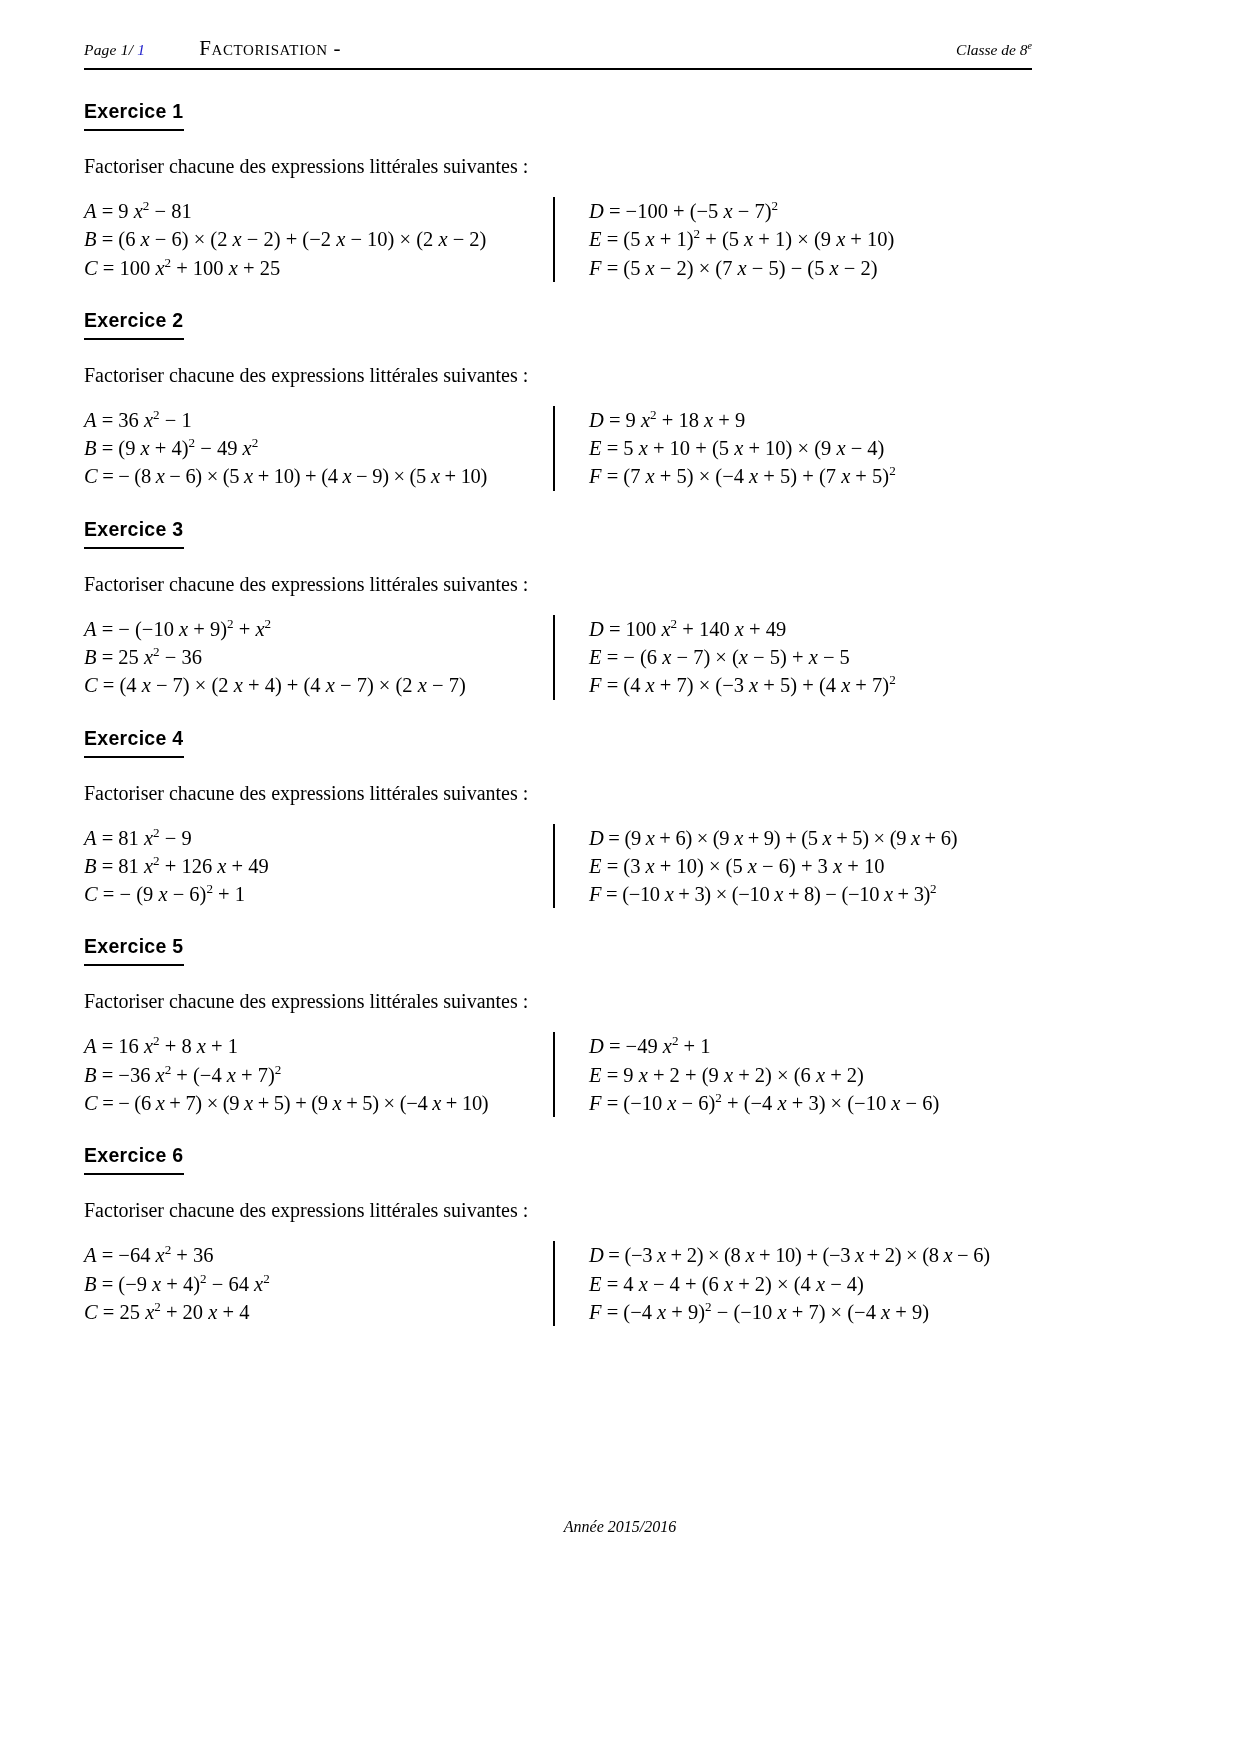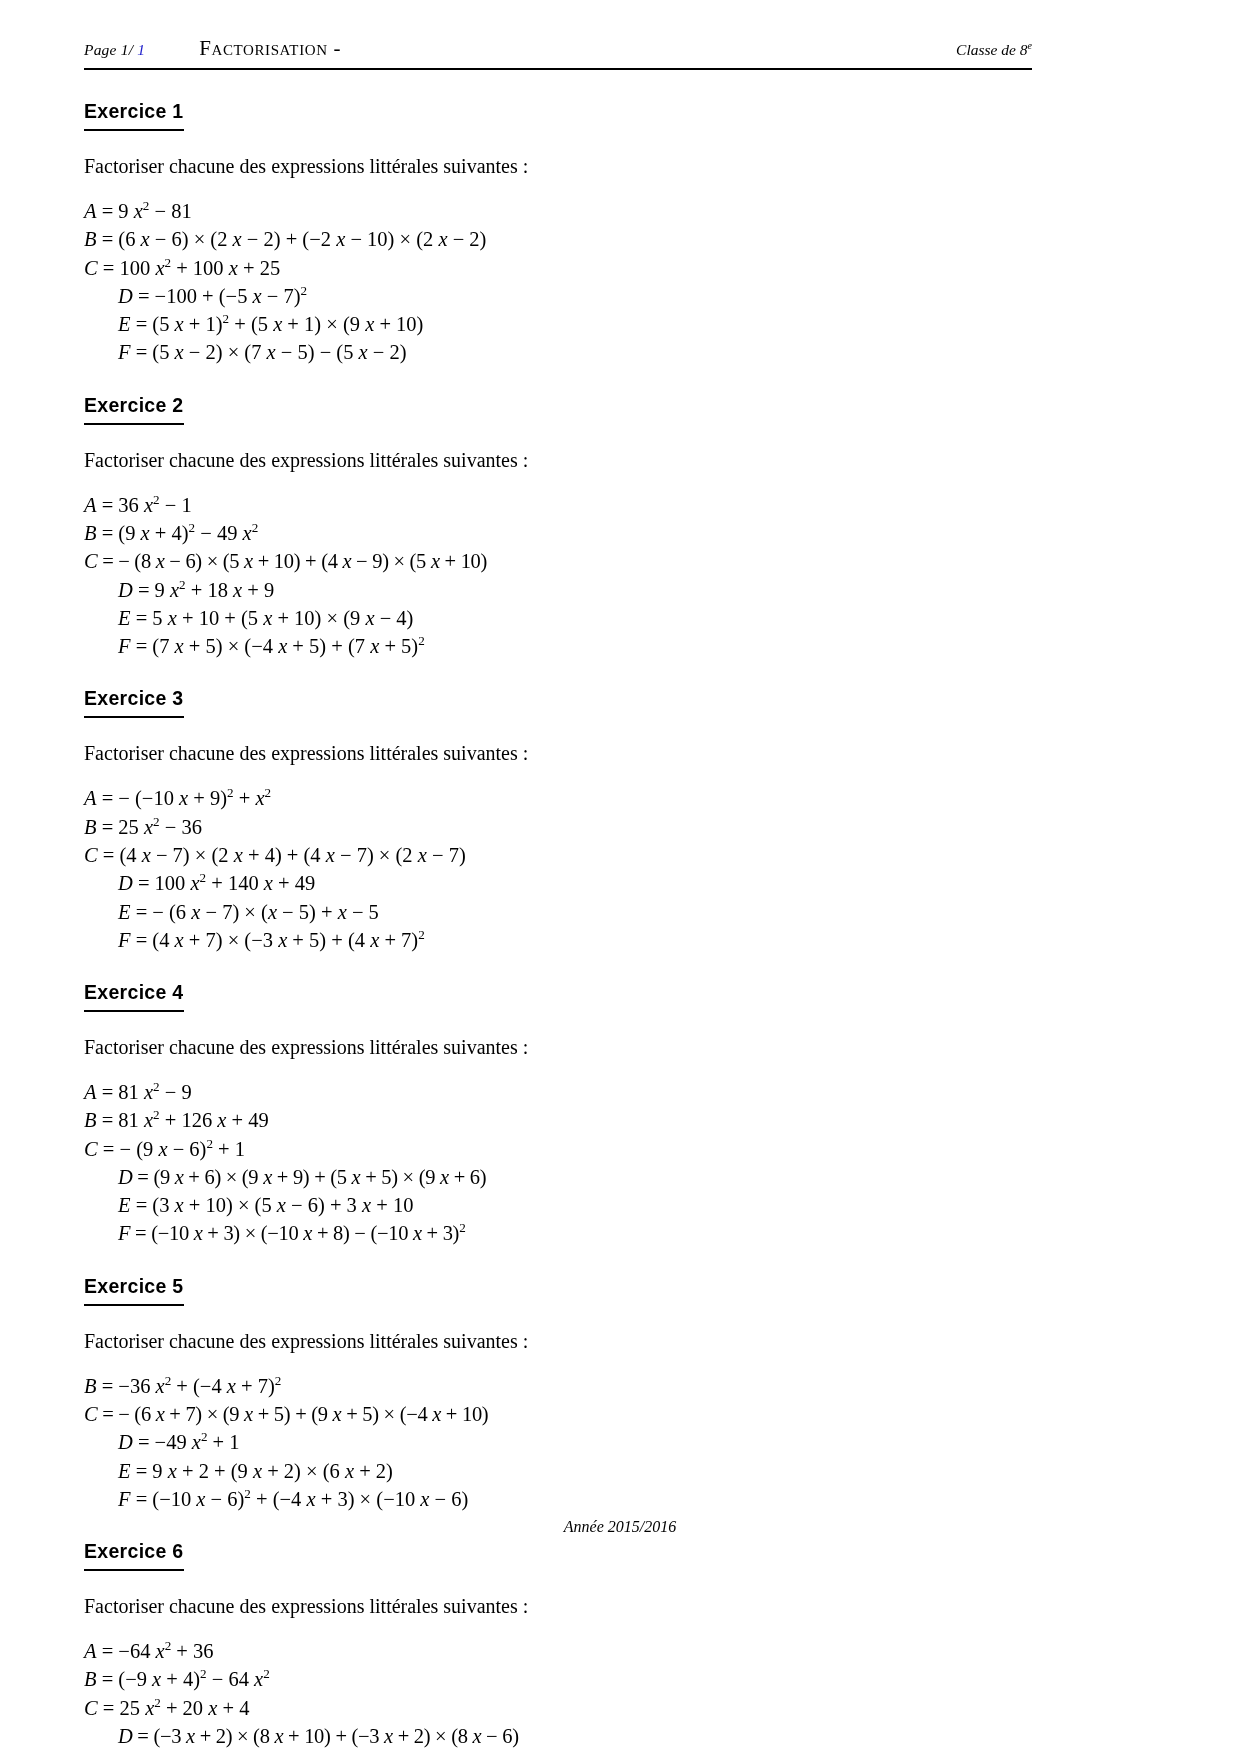--- a/index.html
+++ b/index.html
@@ -88,23 +88,22 @@
     padding-bottom: 6px;
     margin-bottom: 18px;
   }
   .ex-instruction {
     font-size: 20px;
     margin: 5px 0 18px 0;
     line-height: 1.25;
   }
   .ex-columns {
     display: flex;
-    align-items: flex-start;
-    width: 948px;
-    flex-direction: column;
+    align-items: center;
+    width: 948px;
   }
   .col {
     box-sizing: border-box;
   }
   .col-left {
     width: 470px;
     padding-right: 8px;
   }
   .col-right {
     width: 478px;
@@ -232,20 +231,21 @@
           <div class="mline tight"><i>F</i> = (−10 <i>x</i> + 3) × (−10 <i>x</i> + 8) − (−10 <i>x</i> + 3)<sup>2</sup></div>
         </div>
       </div>
     </div>
 
     <div class="exercise">
       <div class="ex-title">Exercice 5</div>
       <div class="ex-instruction">Factoriser chacune des expressions littérales suivantes :</div>
       <div class="ex-columns">
         <div class="col col-left">
+          <div class="mline"><i>A</i> = 16 <i>x</i><sup>2</sup> + 8 <i>x</i> + 1</div>
           <div class="mline"><i>B</i> = −36 <i>x</i><sup>2</sup> + (−4 <i>x</i> + 7)<sup>2</sup></div>
           <div class="mline tight"><i>C</i> = − (6 <i>x</i> + 7) × (9 <i>x</i> + 5) + (9 <i>x</i> + 5) × (−4 <i>x</i> + 10)</div>
         </div>
         <div class="divider"></div>
         <div class="col col-right">
           <div class="mline"><i>D</i> = −49 <i>x</i><sup>2</sup> + 1</div>
           <div class="mline"><i>E</i> = 9 <i>x</i> + 2 + (9 <i>x</i> + 2) × (6 <i>x</i> + 2)</div>
           <div class="mline"><i>F</i> = (−10 <i>x</i> − 6)<sup>2</sup> + (−4 <i>x</i> + 3) × (−10 <i>x</i> − 6)</div>
         </div>
       </div>
@@ -257,20 +257,21 @@
       <div class="ex-columns">
         <div class="col col-left">
           <div class="mline"><i>A</i> = −64 <i>x</i><sup>2</sup> + 36</div>
           <div class="mline"><i>B</i> = (−9 <i>x</i> + 4)<sup>2</sup> − 64 <i>x</i><sup>2</sup></div>
           <div class="mline"><i>C</i> = 25 <i>x</i><sup>2</sup> + 20 <i>x</i> + 4</div>
         </div>
         <div class="divider"></div>
         <div class="col col-right">
           <div class="mline tight"><i>D</i> = (−3 <i>x</i> + 2) × (8 <i>x</i> + 10) + (−3 <i>x</i> + 2) × (8 <i>x</i> − 6)</div>
           <div class="mline"><i>E</i> = 4 <i>x</i> − 4 + (6 <i>x</i> + 2) × (4 <i>x</i> − 4)</div>
+          <div class="mline"><i>F</i> = (−4 <i>x</i> + 9)<sup>2</sup> − (−10 <i>x</i> + 7) × (−4 <i>x</i> + 9)</div>
         </div>
       </div>
     </div>
 
   </div>
 
   <div class="footer">
     <span>Année 2015/2016</span>
   </div>
 

